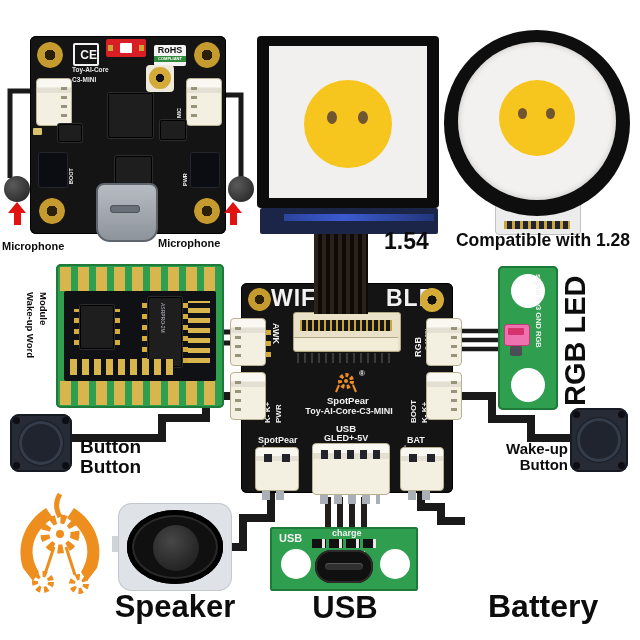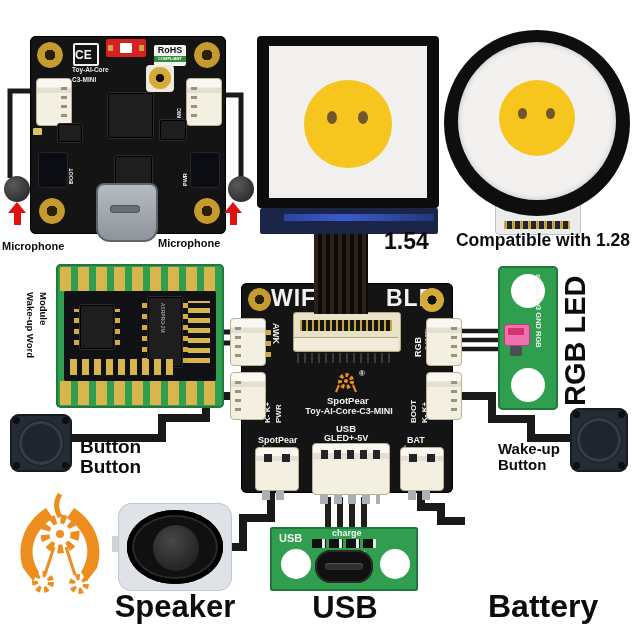--- a/index.html
+++ b/index.html
@@ -55,21 +55,21 @@
     </g>
   </svg>
 
   <div class="abs pcb-black" style="left:30px;top:36px;width:196px;height:198px;z-index:2">
     <div class="abs screw" style="left:7px;top:6px;width:26px;height:26px"></div>
     <div class="abs screw" style="left:164px;top:6px;width:26px;height:26px"></div>
     <div class="abs screw" style="left:9px;top:162px;width:26px;height:26px"></div>
     <div class="abs screw" style="left:164px;top:162px;width:26px;height:26px"></div>
 
     <div class="abs" style="left:43px;top:7px;width:22px;height:19px;border:2px solid #f2f2f2;border-radius:2px;
-         display:flex;align-items:center;justify-content:flex-start;font-weight:700;font-size:12px;color:#f2f2f2">
+         display:flex;align-items:center;justify-content:flex-end;font-weight:700;font-size:12px;color:#f2f2f2">
         <span>CE</span>
       </div>
 
     <div class="abs" style="left:76px;top:3px;width:40px;height:18px;background:#d81f26;border-radius:2px">
       <div class="abs" style="left:14px;top:4px;width:12px;height:10px;background:#fff;border-radius:1px"></div>
       <div class="abs" style="left:2px;top:6px;width:5px;height:6px;background:#caa53a"></div>
       <div class="abs" style="left:33px;top:6px;width:5px;height:6px;background:#caa53a"></div>
     </div>
 
     <div class="abs" style="left:124px;top:9px;width:32px;height:21px;background:#f4f4f4;border-radius:2px;text-align:center">
@@ -265,21 +265,21 @@
   </div>
   <div class="abs vup lbl" style="left:560px;top:268px;height:138px;font-size:29px;font-weight:800;z-index:2"><span>RGB LED</span></div>
 
   <div class="abs btn" style="left:570px;top:408px;width:58px;height:64px;z-index:2">
     <div class="cap" style="left:7px;top:10px;width:44px;height:44px"></div>
     <div class="dot" style="left:3px;top:3px"></div>
       <div class="dot" style="right:3px;top:3px"></div>
     <div class="dot" style="left:3px;bottom:3px"></div>
       <div class="dot" style="right:3px;bottom:3px"></div>
   </div>
-  <div class="abs lbl" style="left:498px;top:441px;width:70px;font-size:15px;text-align:left;z-index:2">
+  <div class="abs lbl" style="left:498px;top:441px;width:70px;font-size:15px;text-align:right;z-index:2">
     <div>Wake-up</div>
       <div>Button</div>
   </div>
 
   <svg class="abs" style="left:12px;top:490px;z-index:2" width="96" height="112" viewBox="0 0 96 112">
     <g fill="none" stroke="#ED8E1F">
       <path d="M48 4 C43 12 44 20 48 27" stroke-width="5"></path>
       <path d="M34 18 C12 32 4 56 11 78 L21 91 L27 82 C15 63 20 42 41 28 Z" fill="#ED8E1F" stroke="none"></path>
       <path d="M62 18 C84 32 92 56 85 78 L75 91 L69 82 C81 63 76 42 55 28 Z" fill="#ED8E1F" stroke="none"></path>
       <circle cx="48" cy="44" r="15" stroke-width="9" stroke-dasharray="5.5 4.6"></circle>

